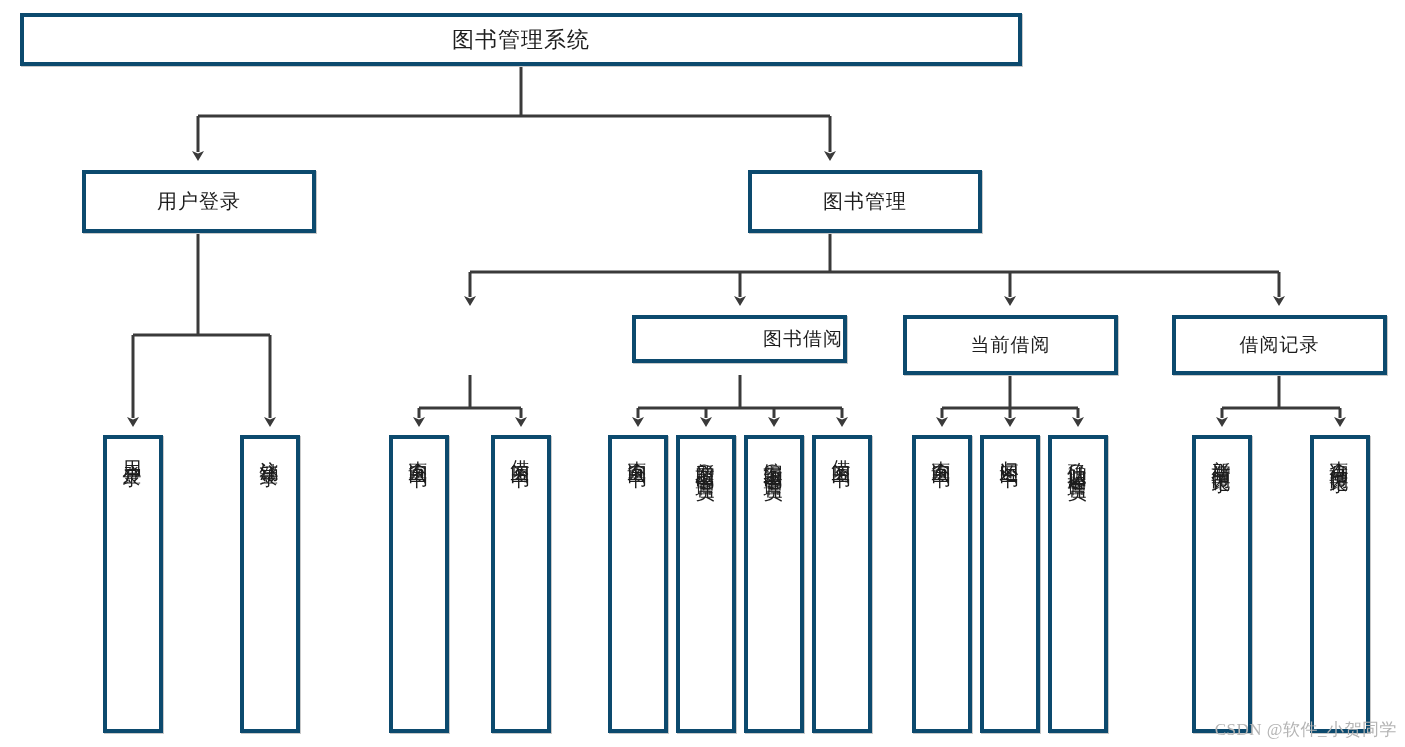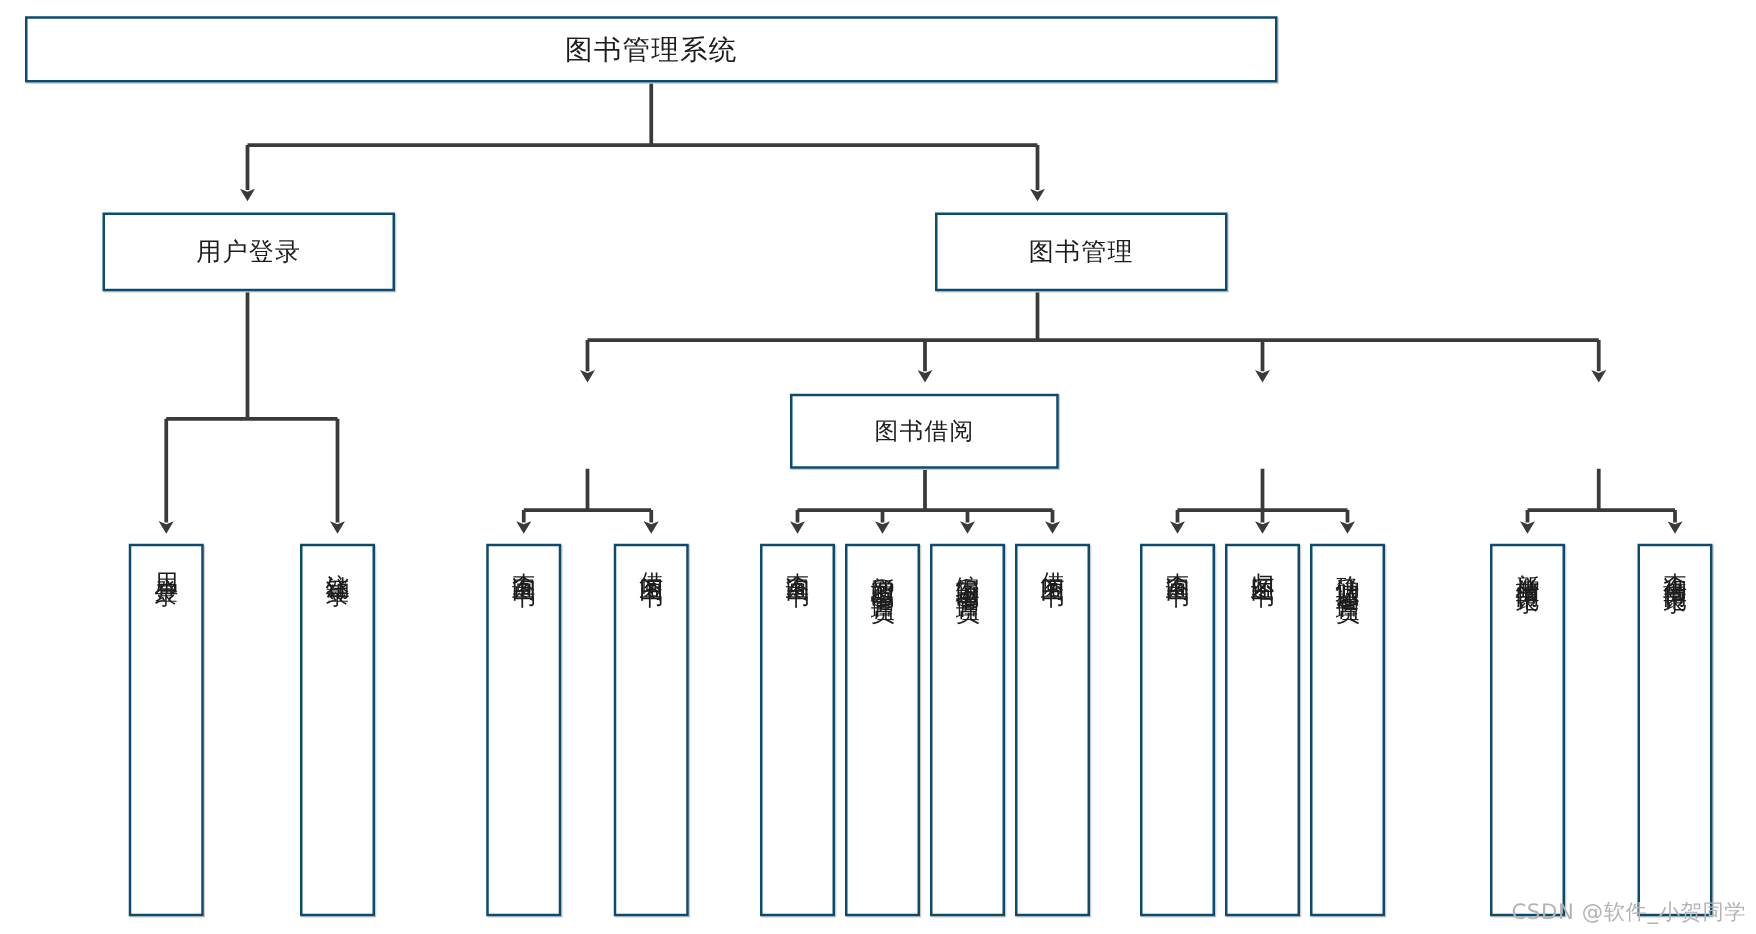--- a/index.html
+++ b/index.html
@@ -18,21 +18,21 @@
   svg.edges{
     position:absolute;
     left:0;top:0;
     width:1405px;height:747px;
     pointer-events:none;
   }
   .node{
     position:absolute;
     box-sizing:border-box;
     background:#ffffff;
-    border:2px solid #0c4a6e;
+    border:4px solid #0c4a6e;
     box-shadow:1px 1px 0 #c9c9c9;
     display:flex;
     align-items:center;
     justify-content:center;
     text-align:center;
     color:#1d1d1d;
   }
   .node.root{
     font-size:22px;
     letter-spacing:1px;
@@ -63,20 +63,21 @@
   .leaf-mid .vtext{ margin-top:6px; }
   .watermark{
     position:absolute;
     right:8px;
     bottom:6px;
     font-size:17px;
     color:#b4b4b4;
     letter-spacing:0.5px;
     white-space:nowrap;
     user-select:none;
+    font-family:Liberation Serif, serif;
   }
 </style>
 </head>
 <body>
 
 <div id="canvas">
 
   <svg class="edges" viewBox="0 0 1405 747" xmlns="http://www.w3.org/2000/svg">
     <defs>
       <marker id="ah" markerWidth="10" markerHeight="12" refX="1" refY="6" orient="auto" markerUnits="userSpaceOnUse">
@@ -133,25 +134,31 @@
 
   <div class="node lvl2" style="left:82px; top:170px; width:234px; height:63px;">
     <span>用户登录</span>
   </div>
 
   <div class="node lvl2" style="left:712px; top:170px; width:234px; height:63px;margin-left:36px;">
     <span>图书管理</span>
   </div>
 
 
-  <div class="node lvl3" style="left:632px; top:315px; width:215px; height:60px;">
+  <div class="node lvl3" style="left:632px; top:315px; width:215px; height:48px;justify-content:flex-end;">
     <span>图书借阅</span>
   </div>
 
-
+  <div class="node lvl3" style="left:903px; top:315px; width:215px; height:60px;">
+    <span>当前借阅</span>
+  </div>
+
+  <div class="node lvl3" style="left:1172px; top:315px; width:215px; height:60px;">
+    <span>借阅记录</span>
+  </div>
 
   <div class="node leaf" style="left:103px; top:435px; width:60px; height:298px;">
     <span class="vtext">用户登录</span>
   </div>
 
   <div class="node leaf" style="left:240px; top:435px; width:60px; height:298px;">
     <span class="vtext">注销登录</span>
   </div>
 
   <div class="node leaf" style="left:389px; top:435px; width:60px; height:298px;">

